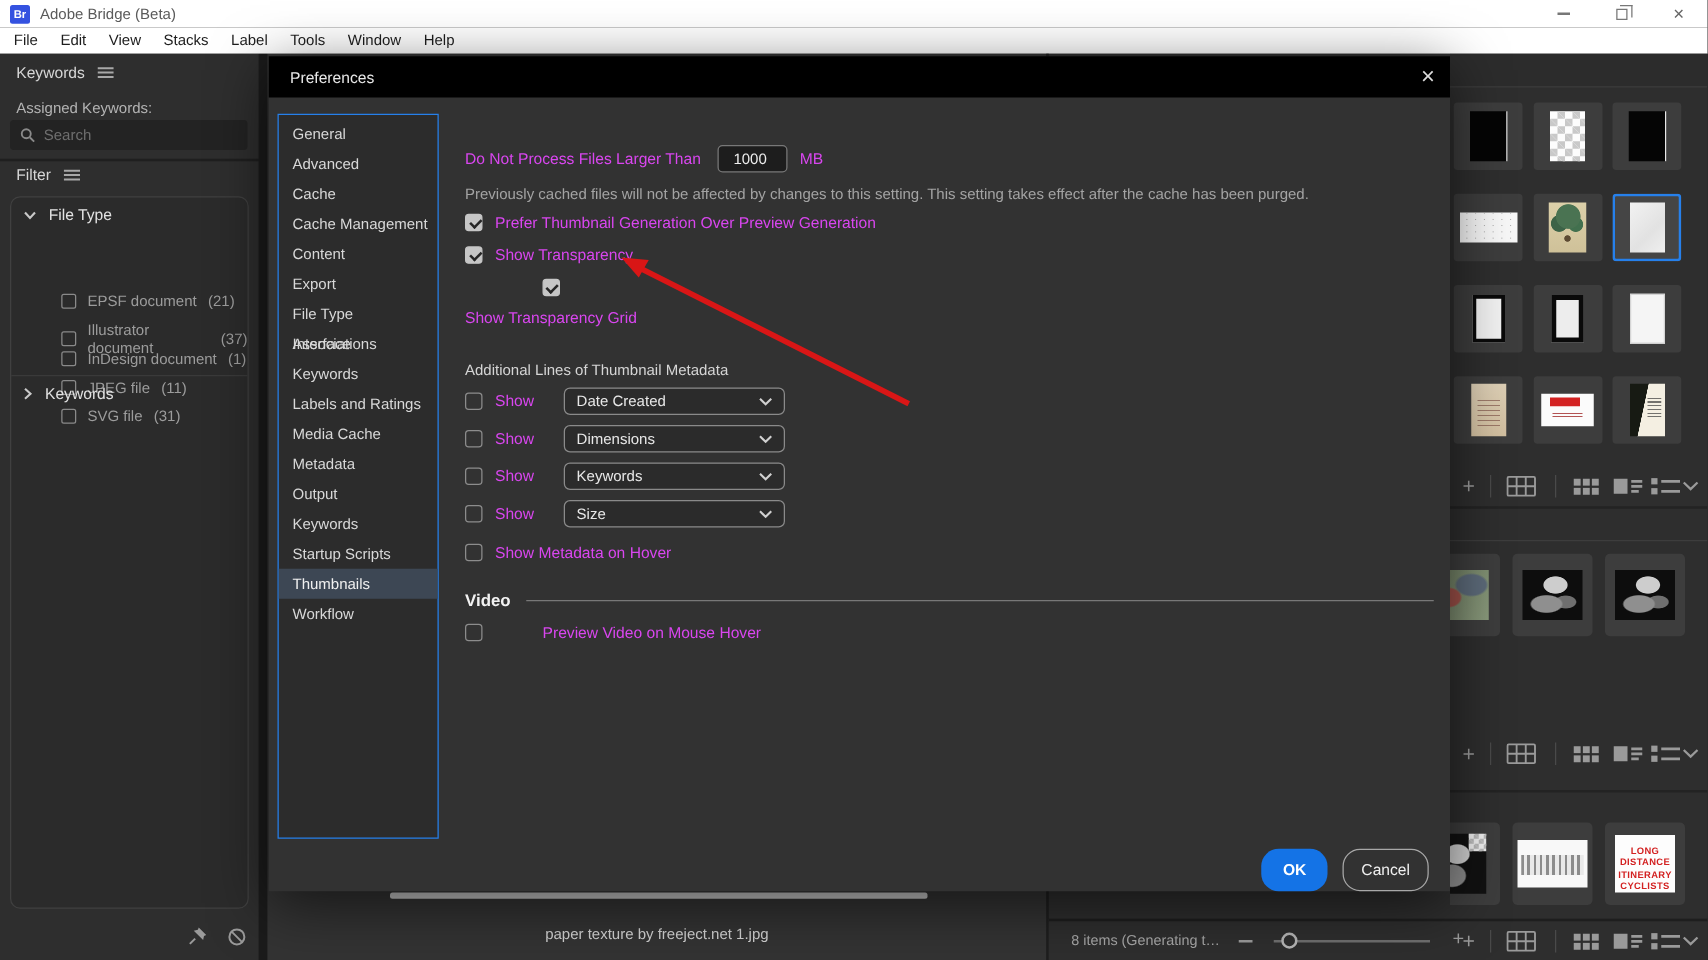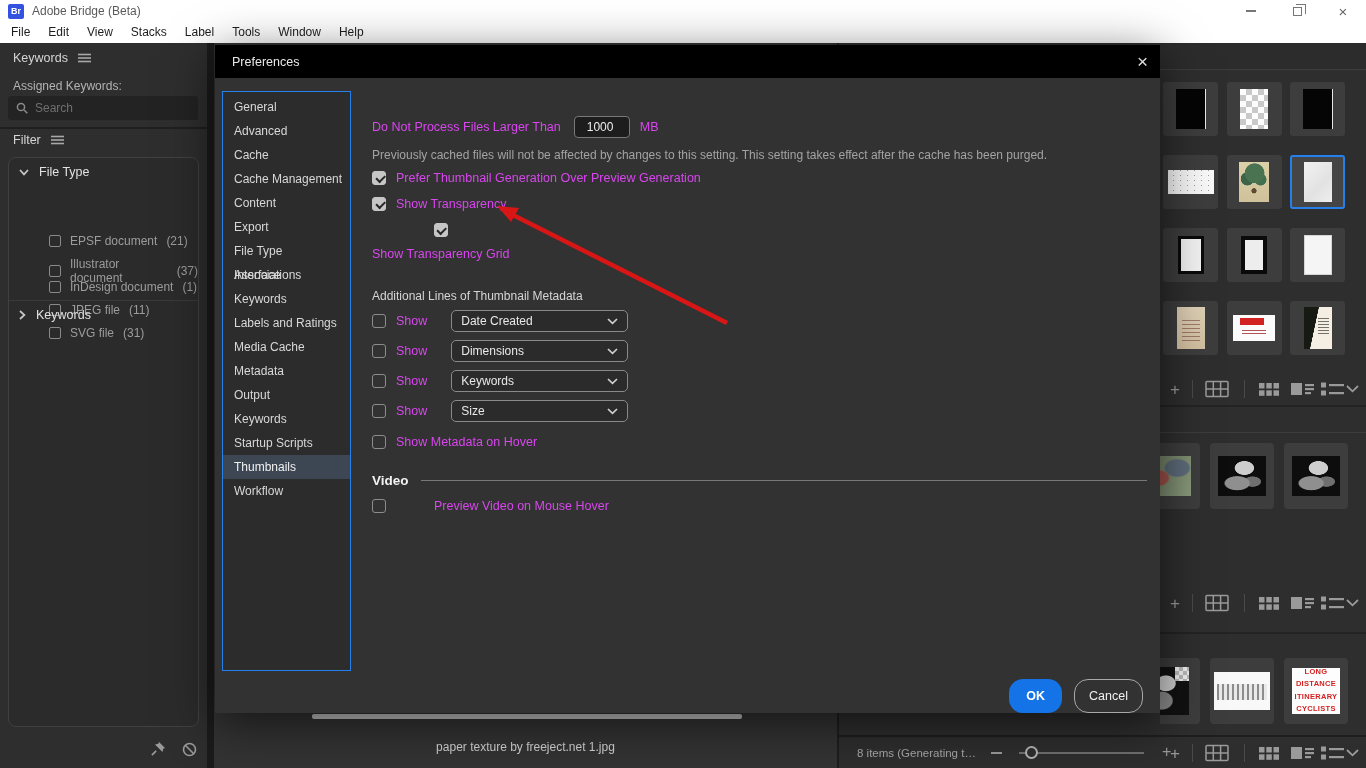--- a/index.html
+++ b/index.html
@@ -171,21 +171,21 @@
       radial-gradient(ellipse 45% 32% at 35% 70%, #8a8a8a 0 55%, transparent 62%),
       #111; }
   .t-bwchecker::after { content:""; position:absolute; right:0; top:0; width:14px; height:14px;
     background-image:linear-gradient(45deg,#bbb 25%,transparent 25%,transparent 75%,#bbb 75%),
       linear-gradient(45deg,#bbb 25%,#f2f2f2 25%,#f2f2f2 75%,#bbb 75%);
     background-size:8px 8px; background-position:0 0,4px 4px; }
   .t-sketch { width:56px; height:38px; background:#f8f8f8; position:relative; }
   .t-sketch::after { content:""; position:absolute; left:3px; right:3px; top:12px; height:16px;
     background:repeating-linear-gradient(90deg,#8c8c8c 0 2px,#e9e9e9 2px 5px); }
   .t-redtext { width:48px; height:46px; background:#fdfdfd; display:flex; flex-direction:column;
-    align-items:center; justify-content:space-between; gap:1px; }
+    align-items:center; justify-content:flex-end; gap:1px; }
   .t-redtext span { font-size:7.5px; font-weight:bold; color:#d32222; line-height:1.15; letter-spacing:.3px; }
 
   
   .anno { position:absolute; left:0; top:0; width:1366px; height:768px; z-index:60; pointer-events:none; }
 </style>
 </head>
 <body>
 
 <div class="titlebar">
   <div class="app-icon">Br</div>

